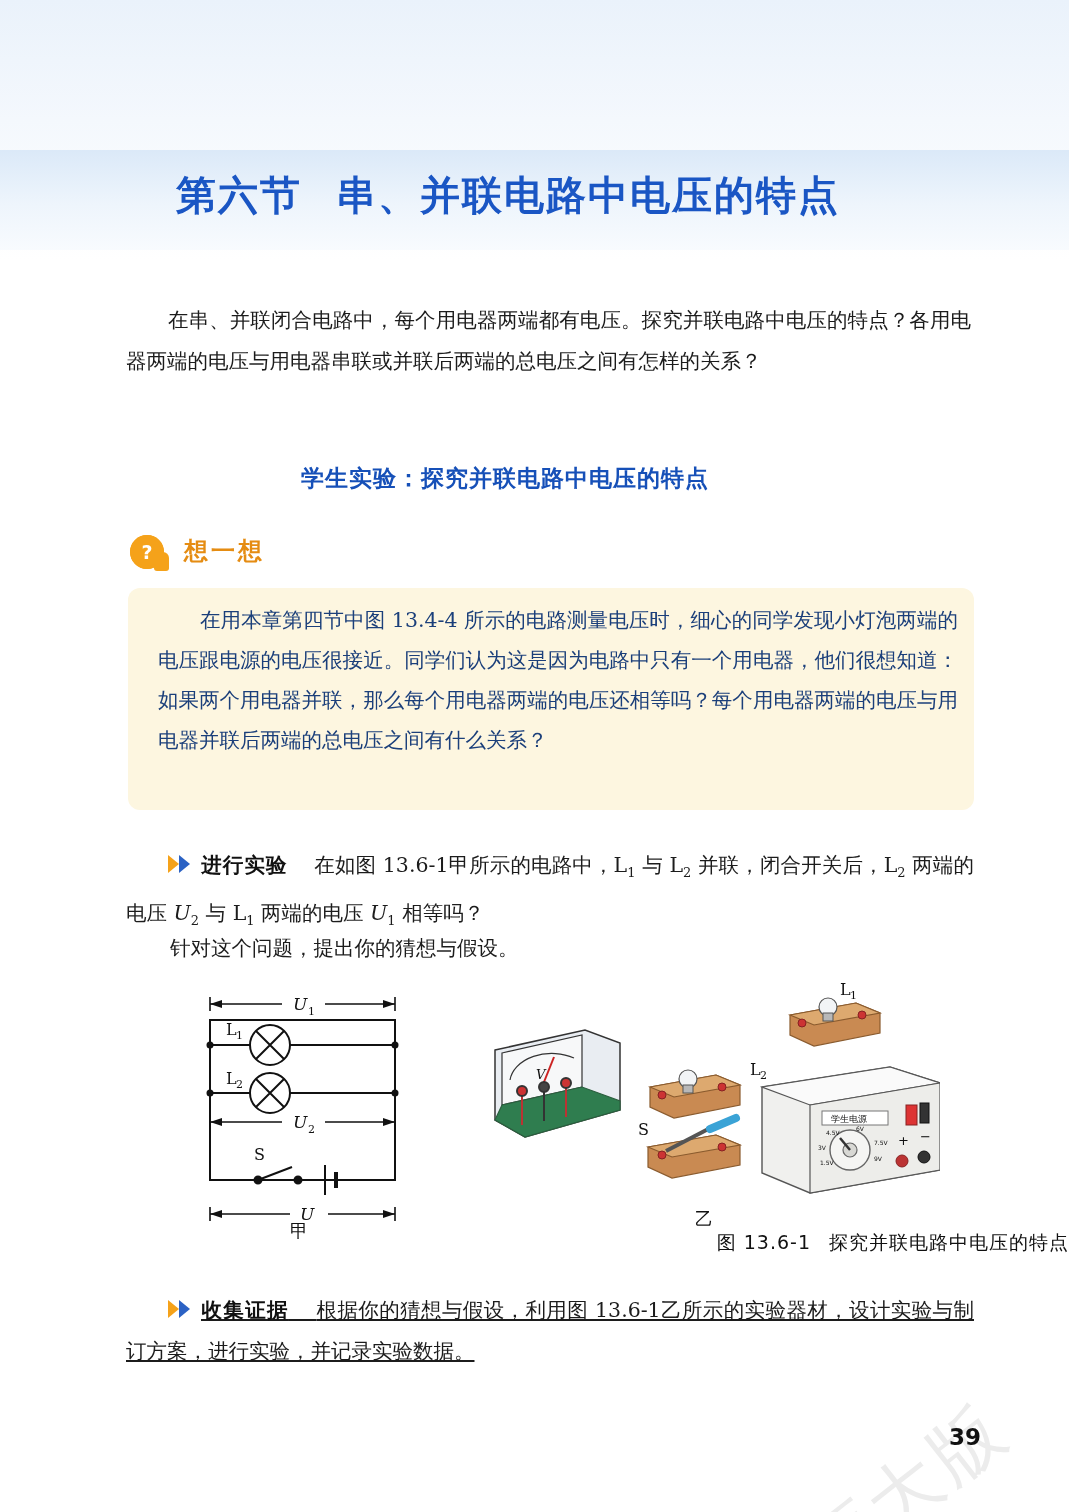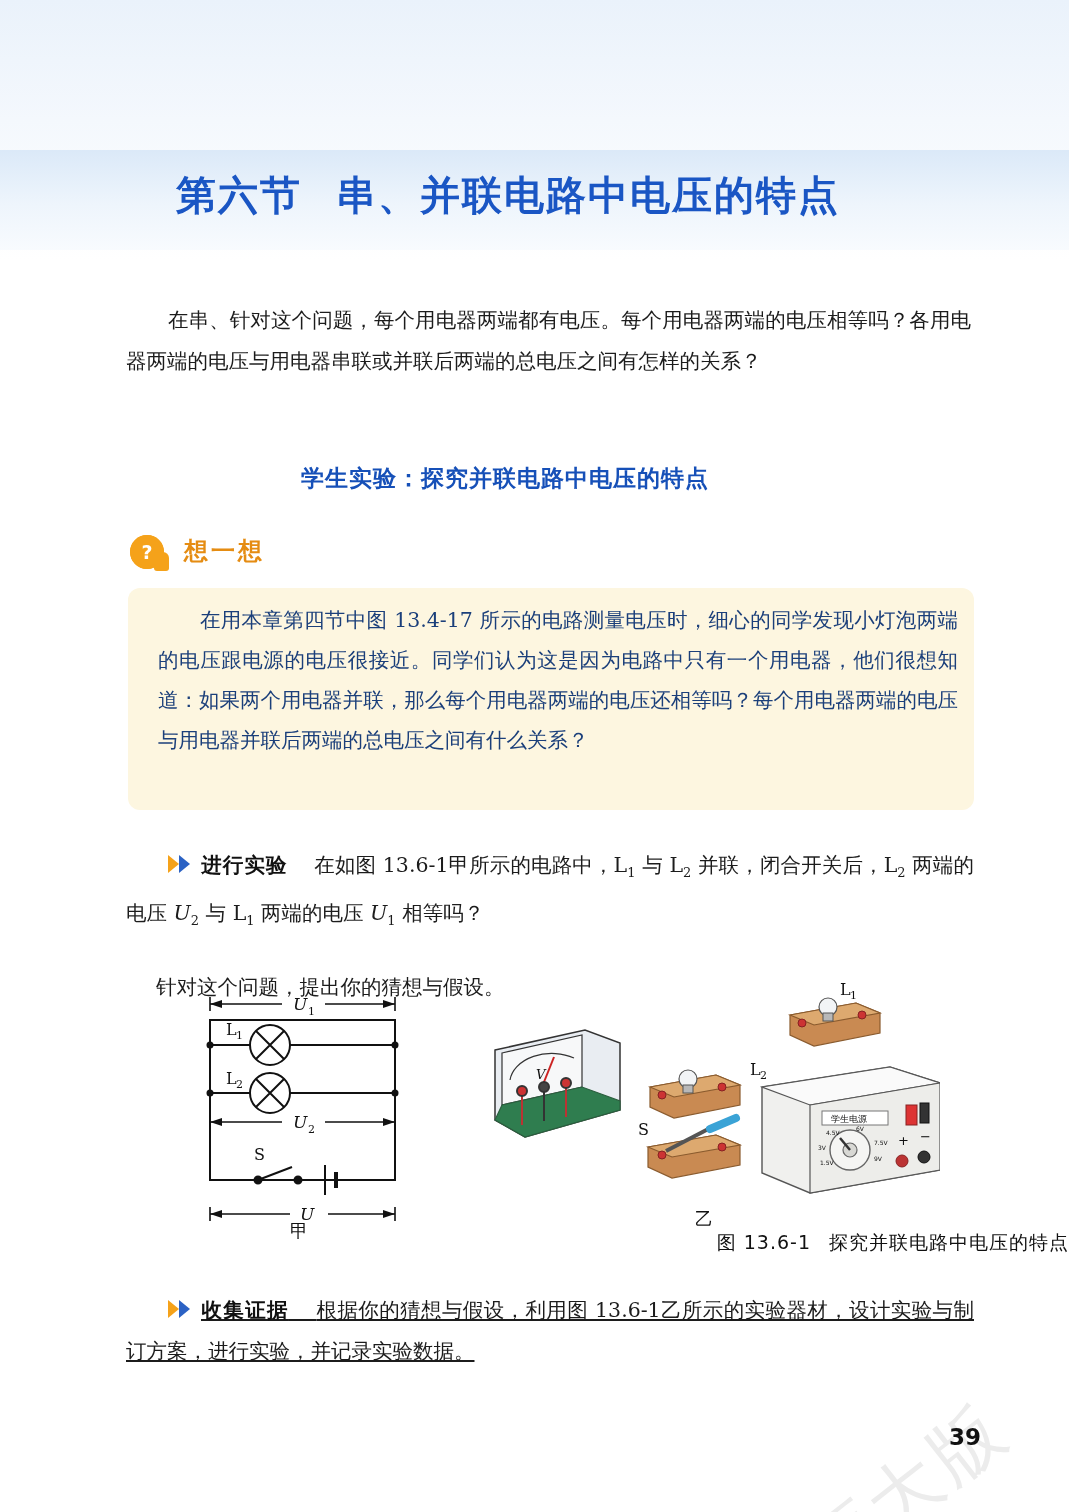--- a/index.html
+++ b/index.html
@@ -85,21 +85,21 @@
     position:absolute;top:0;width:0;height:0;
     border-top:9.5px solid transparent;border-bottom:9.5px solid transparent;
   }
   .step-arrow .a1{left:0;border-left:11px solid #f5a21a;}
   .step-arrow .a2{left:11px;border-left:11px solid #2b62c4;}
   .step-name{
     font-family:"DejaVu Sans","Liberation Sans",sans-serif;
     font-weight:bold;font-size:20.5px;color:#111;letter-spacing:1px;
   }
   .p-q{top:845px;left:126px;width:848px;text-indent:42px;}
-  .p-q2{top:928px;left:114px;width:848px;text-indent:42px;margin-top:39px;}
+  .p-q2{top:928px;left:128px;width:848px;text-indent:42px;}
   .p-evidence{top:1290px;left:126px;width:848px;text-indent:42px;text-decoration:underline;}
   sub{font-size:13px;}
   .ital{font-family:"DejaVu Serif","Liberation Serif",serif;font-style:italic;}
   
   .figure{position:absolute;top:975px;left:150px;width:790px;height:265px;}
   .fig-caption{
     position:absolute;top:1230px;left:0;width:1069px;text-align:right;
     font-family:"DejaVu Sans","Liberation Sans",sans-serif;
     font-size:19px;color:#111;letter-spacing:1px;
   }
@@ -122,32 +122,32 @@
 <body>
 
 <div class="page">
 
   <div class="title-band"></div>
 
   <div class="title">
     <span>第六节</span><span class="sep"></span><span>串、并联电路中电压的特点</span>
   </div>
 
-  <div class="para p-intro">在串、针对这个问题，每个用电器两端都有电压。每个用电器两端的电压相等吗？各用电器两端的电压与用电器串联或并联后两端的总电压之间有怎样的关系？</div>
+  <div class="para p-intro">在串、并联闭合电路中，每个用电器两端都有电压。探究并联电路中电压的特点？各用电器两端的电压与用电器串联或并联后两端的总电压之间有怎样的关系？</div>
 
   <div class="sub-head">学生实验：探究并联电路中电压的特点</div>
 
   <div class="think-label">
     <span class="think-icon">
         <span class="head"></span>
       </span>
     <span class="think-text">想一想</span>
   </div>
   <div class="think-box"></div>
-  <div class="think-para">在用本章第四节中图 13.4-17 所示的电路测量电压时，细心的同学发现小灯泡两端的电压跟电源的电压很接近。同学们认为这是因为电路中只有一个用电器，他们很想知道：如果两个用电器并联，那么每个用电器两端的电压还相等吗？每个用电器两端的电压与用电器并联后两端的总电压之间有什么关系？</div>
+  <div class="think-para">在用本章第四节中图 13.4-4 所示的电路测量电压时，细心的同学发现小灯泡两端的电压跟电源的电压很接近。同学们认为这是因为电路中只有一个用电器，他们很想知道：如果两个用电器并联，那么每个用电器两端的电压还相等吗？每个用电器两端的电压与用电器并联后两端的总电压之间有什么关系？</div>
 
   <div class="para p-q">
     <span class="step-arrow"><span class="a1"></span><span class="a2"></span></span><span class="step-name">进行实验</span>&nbsp;&nbsp;&nbsp;&nbsp;<span>在如图 13.6-1甲所示的电路中，L<sub>1</sub> 与 L<sub>2</sub> 并联，闭合开关后，L<sub>2</sub> 两端的电压 <span class="ital">U</span><sub>2</sub> 与 L<sub>1</sub> 两端的电压 <span class="ital">U</span><sub>1</sub> 相等吗？</span>
   </div>
   <div class="para p-q2">针对这个问题，提出你的猜想与假设。</div>
 
   <div class="figure">
     <svg width="790" height="265" viewBox="0 0 790 265" xmlns="http://www.w3.org/2000/svg">
 
       <g stroke="#111" fill="none" stroke-width="2">

